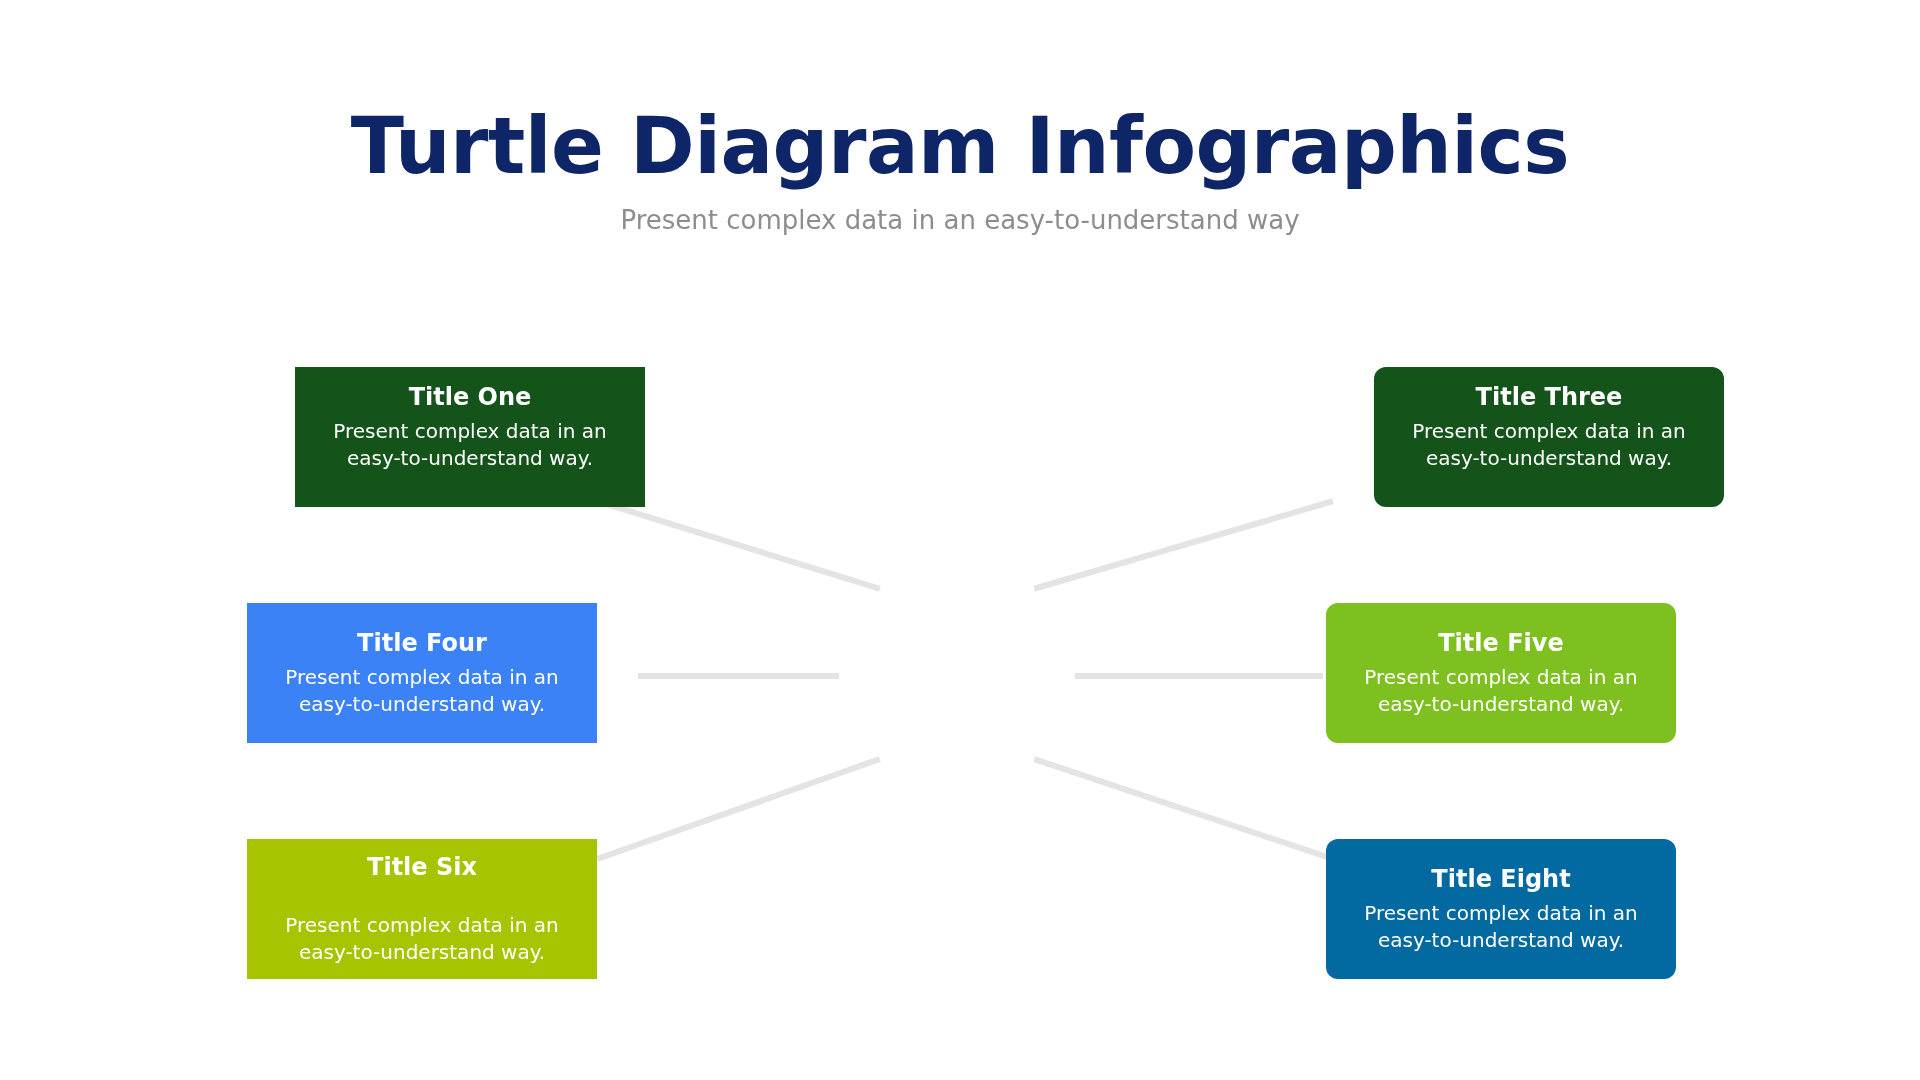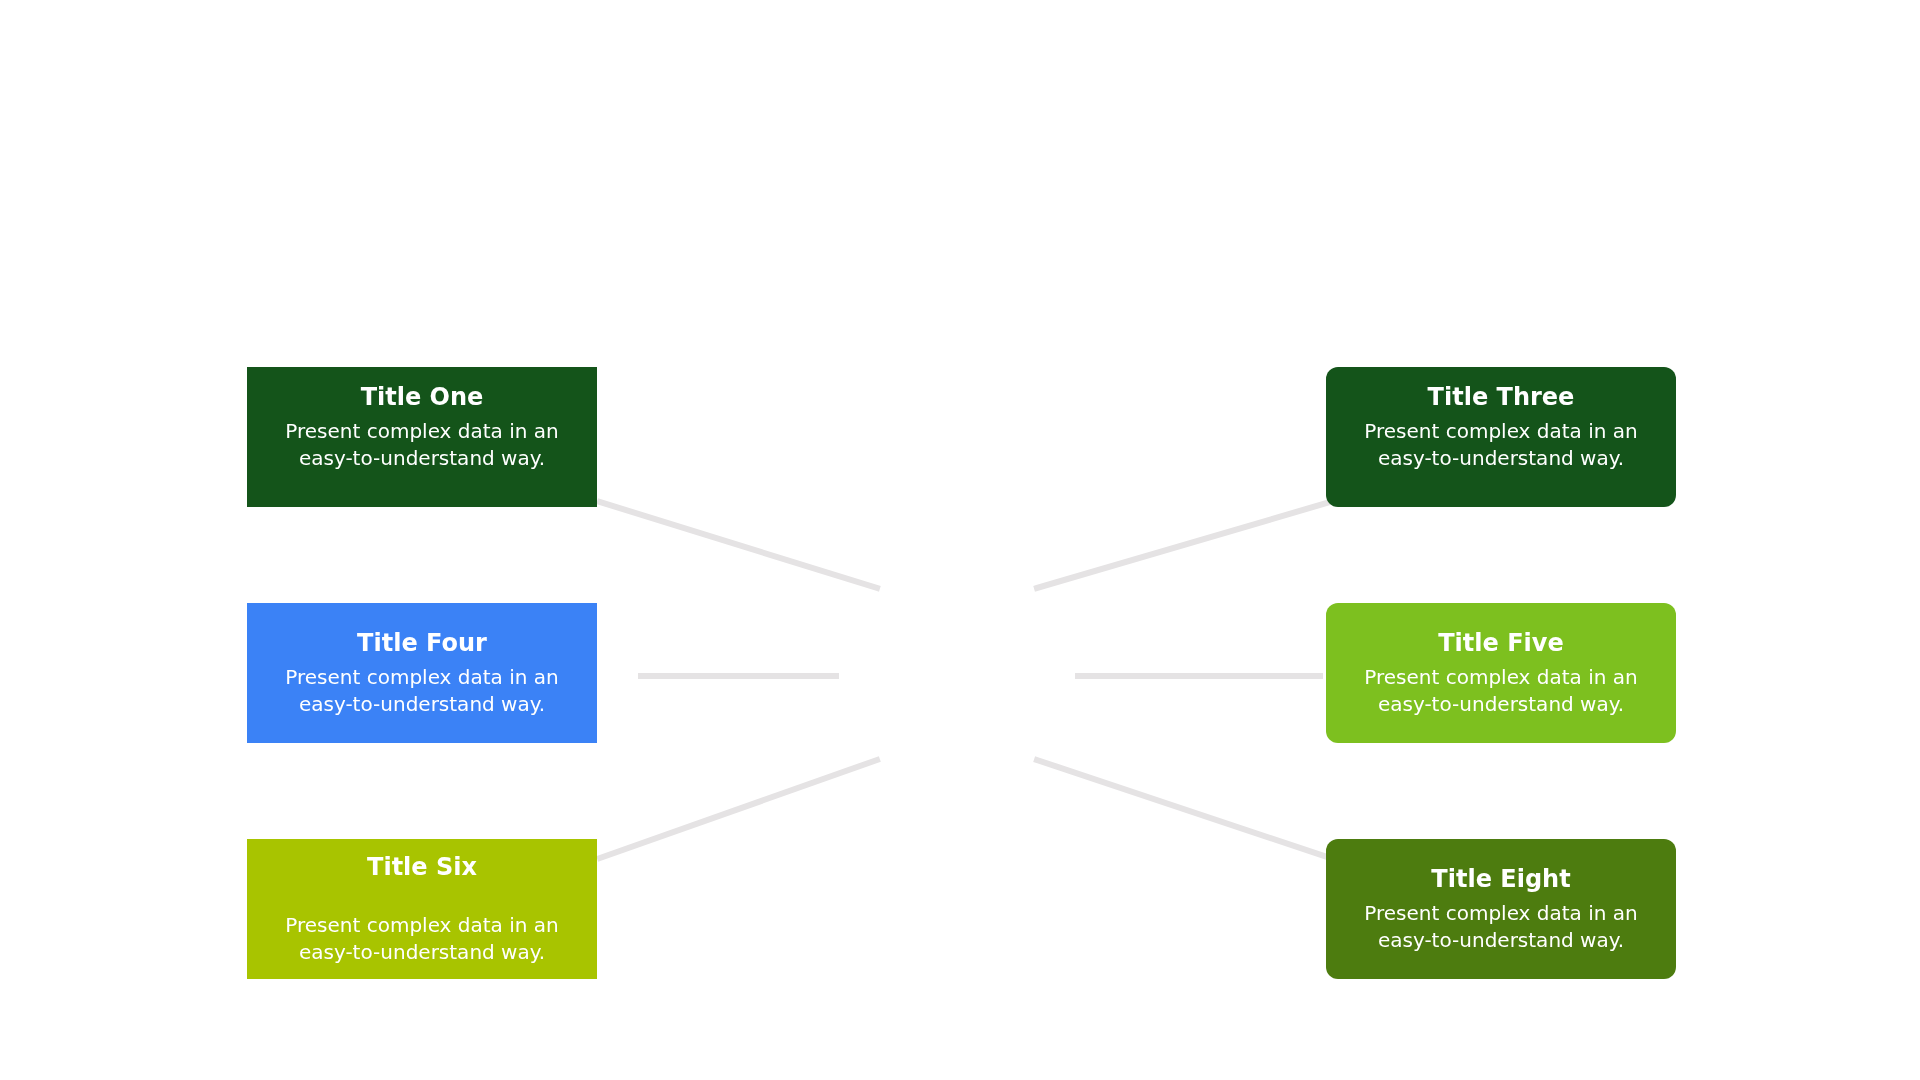--- a/index.html
+++ b/index.html
@@ -114,27 +114,31 @@
   }
 
   
   .col-left  { left: 247px; }
   .col-right { left: 1326px; border-radius: 12px; }
   .row-top    { top: 367px; }
   .row-middle { top: 603px; }
   .row-bottom { top: 839px; }
 
   
-  .nudge-up   { padding-bottom: 20px; }
+  .nudge-up   { padding-bottom: 20px; margin-left: 48px; }
 </style>
 </head>
 <body>
 
 <div id="canvas">
 
+  <div class="header">
+    <h1 class="main-title" style="color: rgb(14, 37, 103);">Turtle Diagram Infographics</h1>
+    <p class="subtitle" style="color: rgb(141, 141, 141);">Present complex data in an easy-to-understand way</p>
+  </div>
 
   <svg id="connectors" viewBox="0 0 1920 1080">
 
     <line x1="877" y1="588" x2="600" y2="502" stroke="#e5e3e4" stroke-width="6" stroke-linecap="square"></line>
 
     <line x1="1037" y1="588" x2="1330" y2="502" stroke="#e5e3e4" stroke-width="6" stroke-linecap="square"></line>
 
     <line x1="836" y1="676" x2="641" y2="676" stroke="#e5e3e4" stroke-width="6" stroke-linecap="square"></line>
 
     <line x1="1078" y1="676" x2="1320" y2="676" stroke="#e5e3e4" stroke-width="6" stroke-linecap="square"></line>
@@ -163,18 +167,18 @@
   <div class="card col-right row-middle" style="background-color: rgb(125, 192, 31);">
     <div class="card-title">Title Five</div>
     <div class="card-desc">Present complex data in an easy-to-understand way.</div>
   </div>
 
   <div class="card col-left row-bottom" style="background-color: rgb(168, 196, 0); gap: 24px;">
     <div class="card-title">Title Six</div>
     <div class="card-desc">Present complex data in an easy-to-understand way.</div>
   </div>
 
-  <div class="card col-right row-bottom" style="background-color: #4d7c0f;">
+  <div class="card col-right row-bottom" style="background-color: #0369a1;">
     <div class="card-title">Title Eight</div>
     <div class="card-desc">Present complex data in an easy-to-understand way.</div>
   </div>
 
 </div>
 
 </body></html>

